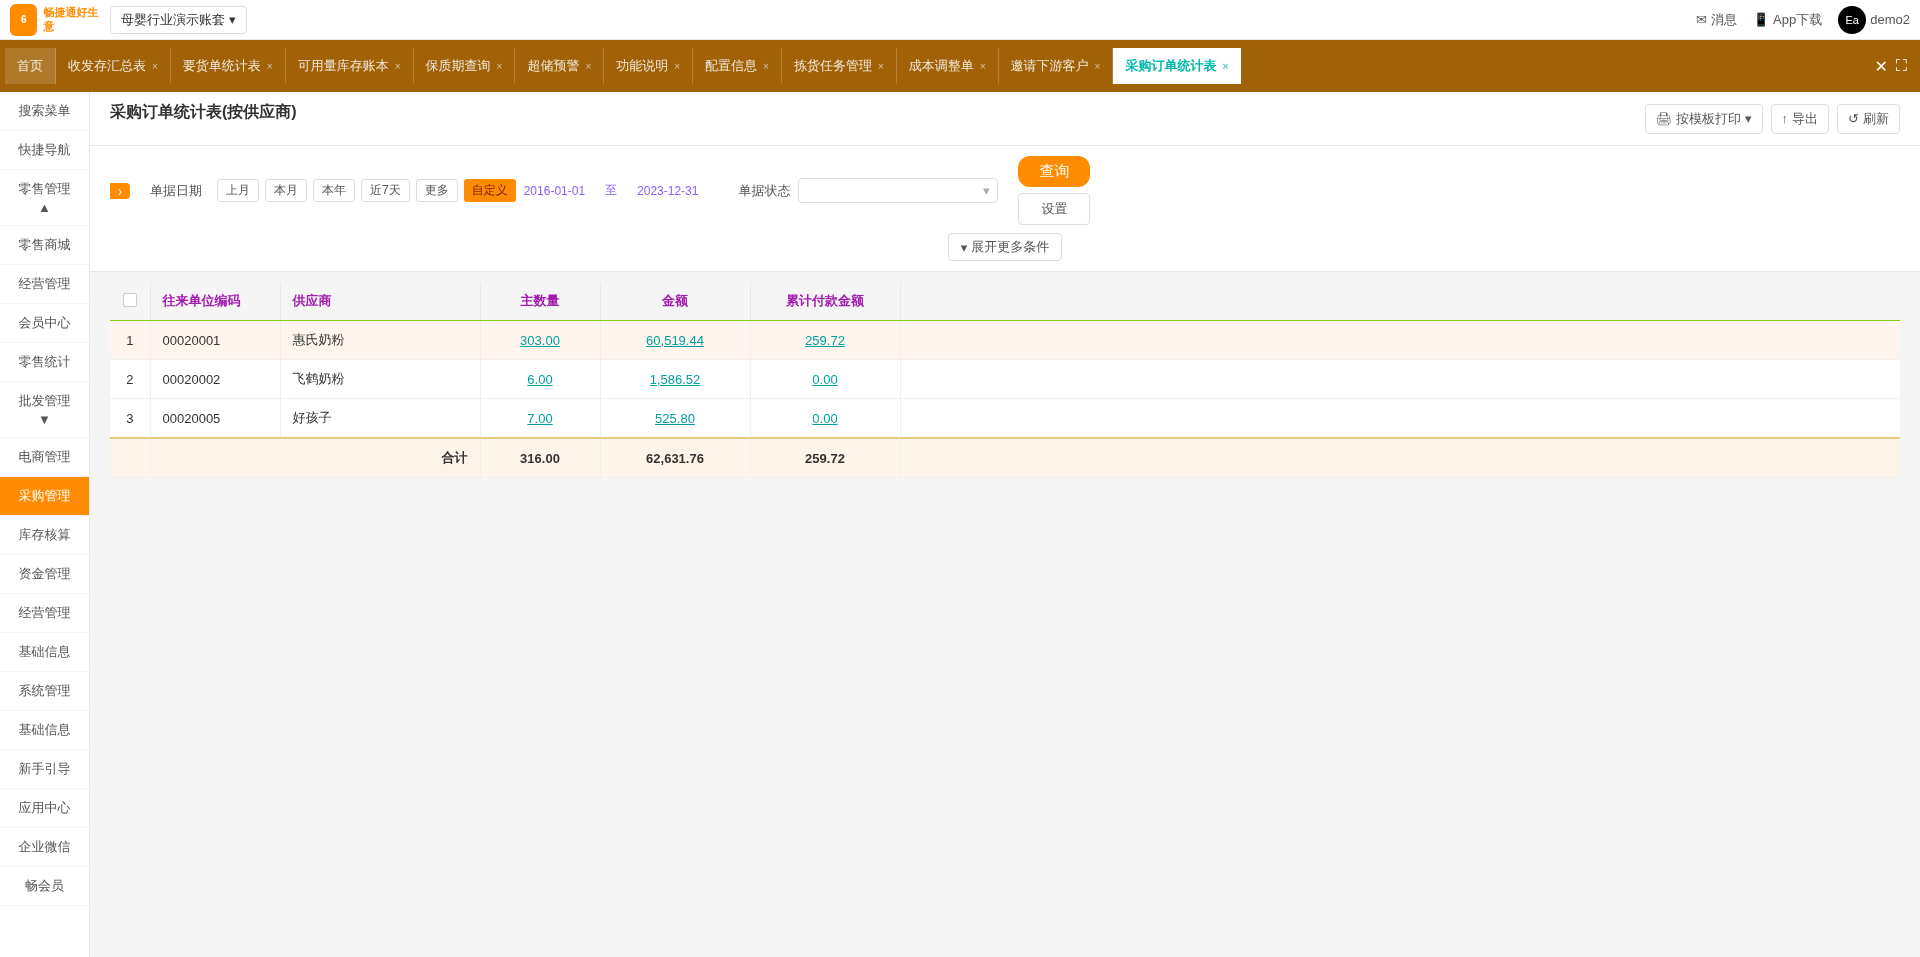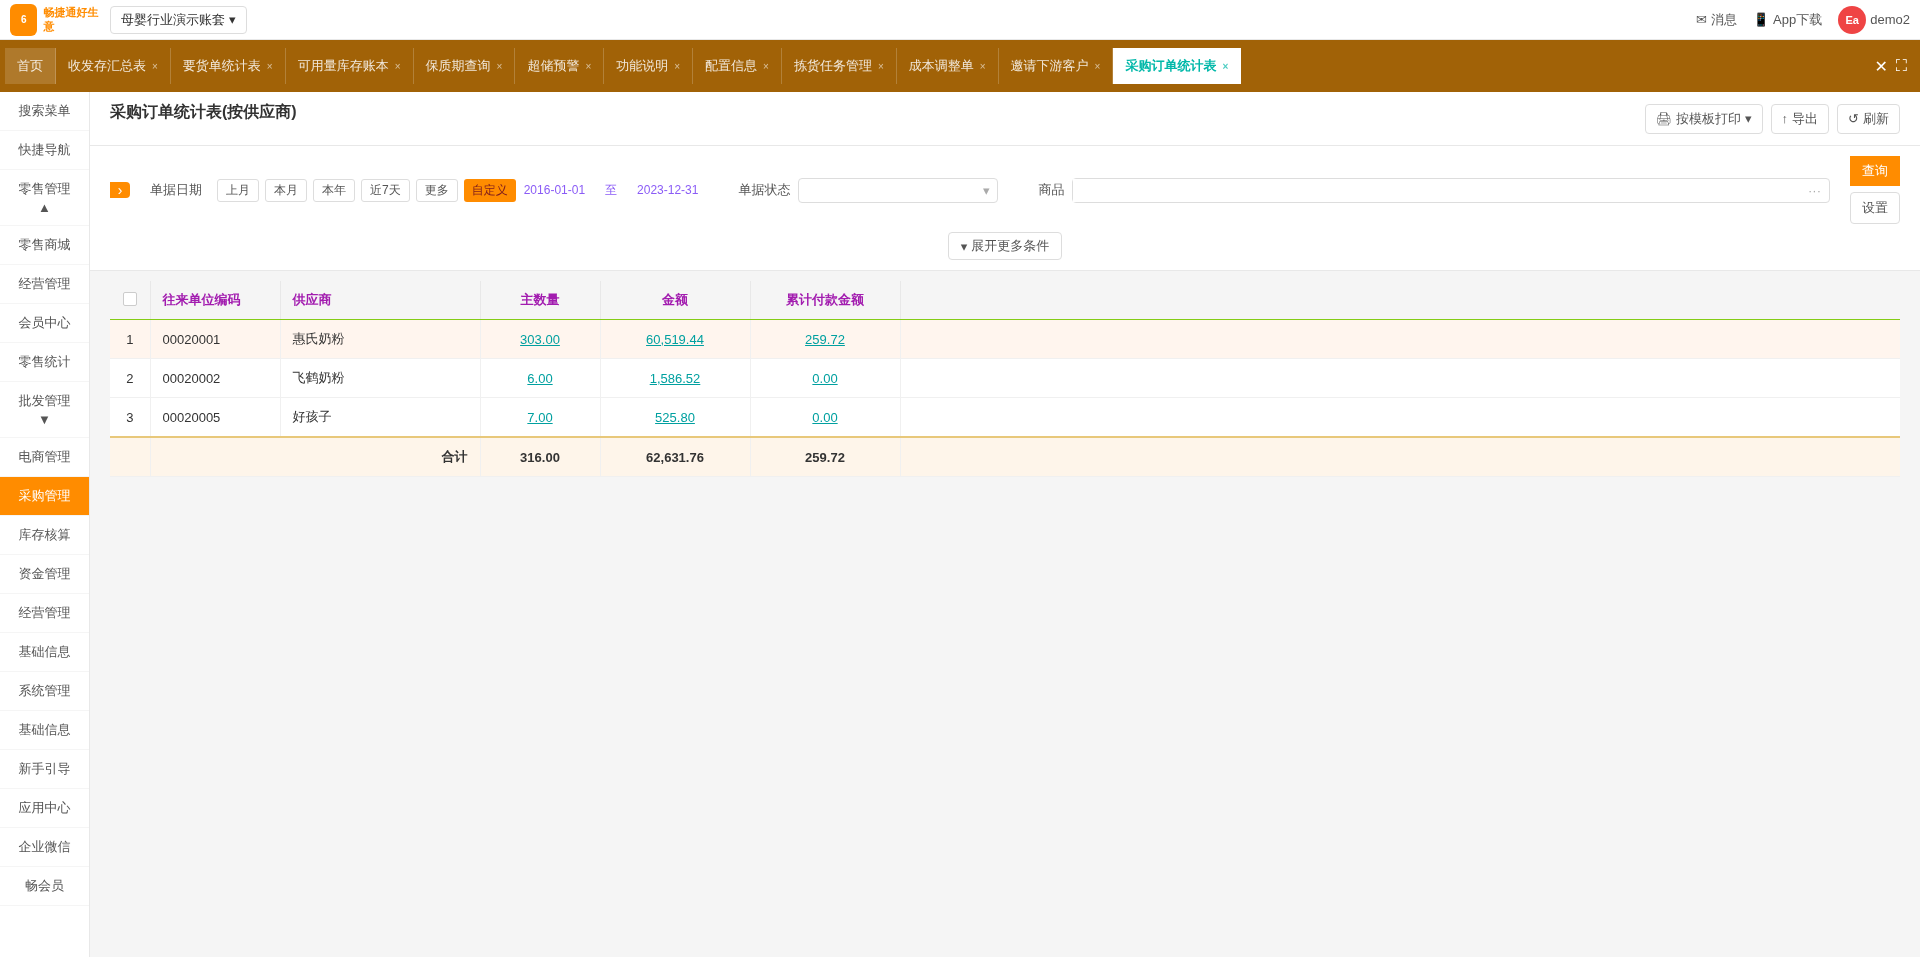--- a/index.html
+++ b/index.html
@@ -6,21 +6,21 @@
     body { font-family: "Microsoft YaHei", "PingFang SC", sans-serif; font-size: 13px; background: #f5f5f5; display: flex; flex-direction: column; height: 957px; overflow: hidden; }
 
     
     .top-bar { height: 40px; background: #fff; display: flex; align-items: center; padding: 0 10px; border-bottom: 1px solid #e8e8e8; flex-shrink: 0; }
     .logo { display: flex; align-items: center; gap: 6px; width: 90px; flex-shrink: 0; }
     .logo-icon { width: 32px; height: 32px; background: #ff8c00; border-radius: 6px; display: flex; align-items: center; justify-content: center; color: white; font-weight: bold; font-size: 12px; }
     .logo-text { font-size: 11px; color: #ff8c00; font-weight: bold; line-height: 1.2; }
     .workspace-selector { display: flex; align-items: center; gap: 4px; padding: 4px 10px; border: 1px solid #ddd; border-radius: 4px; cursor: pointer; margin-left: 10px; font-size: 13px; color: #333; }
     .top-right { margin-left: auto; display: flex; align-items: center; gap: 16px; }
     .top-right-item { display: flex; align-items: center; gap: 4px; cursor: pointer; color: #555; font-size: 13px; }
-    .avatar { width: 28px; height: 28px; border-radius: 50%; background: #ef4444; display: flex; align-items: center; justify-content: center; color: white; font-size: 12px; font-weight: bold; }
+    .avatar { width: 28px; height: 28px; border-radius: 50%; background: #000000; display: flex; align-items: center; justify-content: center; color: white; font-size: 12px; }
 
     
     .nav-tabs { height: 52px; background: #a16207; display: flex; align-items: center; padding: 0 5px; flex-shrink: 0; overflow: hidden; }
     .nav-tab { height: 36px; padding: 0 12px; display: flex; align-items: center; gap: 6px; cursor: pointer; color: rgba(255,255,255,0.85); font-size: 13px; white-space: nowrap; border-right: 1px solid rgba(255,255,255,0.2); flex-shrink: 0; }
     .nav-tab:first-child { background: rgba(255,255,255,0.15); }
     .nav-tab.active { background: #fff; color: #00b8a9; font-weight: bold; }
     .nav-tab .close-icon { font-size: 10px; color: inherit; opacity: 0.7; }
     .nav-tab-close-btns { margin-left: auto; display: flex; align-items: center; gap: 8px; padding: 0 8px; }
     .nav-tab-close-btns span { color: white; font-size: 16px; cursor: pointer; }
 
@@ -33,21 +33,21 @@
     .sidebar-item.active { background: #ff8c00; color: white; }
     .sidebar-item.with-arrow { display: flex; align-items: center; justify-content: center; gap: 2px; flex-direction: column; }
     .page-title { font-size: 16px; font-weight: bold; color: #333; margin-bottom: 12px; }
     .filter-label { color: #555; font-size: 13px; white-space: nowrap; }
     .date-shortcuts { display: flex; gap: 6px; padding-left: 7px; }
     .date-btn { padding: 2px 8px; border: 1px solid #ddd; border-radius: 3px; cursor: pointer; font-size: 12px; color: #555; background: #fff; }
     .date-btn.active-custom { padding: 2px 8px; border-radius: 3px; background: #ff8c00; color: #7f1d1d; font-size: 12px; border: none; }
     .filter-select { display: flex; align-items: center; border: 1px solid #ddd; border-radius: 4px; padding: 4px 8px; background: #fff; cursor: pointer; min-width: 180px; font-size: 13px; color: #999; }
     .filter-select-arrow { margin-left: auto; color: #aaa; }
     .expand-btn { display: flex; align-items: center; gap: 4px; cursor: pointer; font-size: 13px; color: #555; border: 1px solid #ddd; border-radius: 4px; padding: 4px 12px; background: #fff; }
-    .btn-primary { background: #ff8c00; color: white; border: none; border-radius: 0; padding: 6px 12px; cursor: pointer; font-size: 13px; }
+    .btn-primary { background: #ff8c00; color: white; border: none; border-radius: 12px; padding: 6px 21px; cursor: pointer; font-size: 15px; }
     .btn-setting { background: #fff; color: #555; border: 1px solid #ddd; border-radius: 4px; padding: 6px 10px; cursor: pointer; font-size: 13px; }
 
     
     .table-area { flex: 1; overflow: auto; padding: 10px 20px 0 20px; }
     table { width: 100%; border-collapse: collapse; background: #fff; }
     thead tr { background: #f5f5f5; }
     th { padding: 10px 12px; text-align: center; font-weight: 700; color: #a21caf; border-bottom: 1px solid #84cc16; border-right: 1px solid #e8e8e8; font-size: 13px; white-space: nowrap; }
     th:last-child { border-right: none; }
     td { padding: 10px 12px; text-align: center; border-bottom: 1px solid #f0f0f0; border-right: 1px solid #f0f0f0; font-size: 13px; color: #333; }
     td:last-child { border-right: none; }
@@ -282,27 +282,20 @@
         </div>
 
         <div class="filter-group" style="margin-left:30px;">
           <span class="filter-label">单据状态</span>
           <div class="filter-select" style="min-width:200px;">
             <span style="color:#999;"></span>
             <span class="filter-select-arrow">▾</span>
           </div>
         </div>
 
-        <div class="filter-group" style="margin-left:30px;flex:1;">
-          <span class="filter-label">商品</span>
-          <div class="goods-input-wrapper">
-            <input class="goods-input" type="text" style="">
-            <span class="goods-input-ellipsis">···</span>
-          </div>
-        </div>
 
         <div style="margin-left:10px;display:flex;flex-direction:column;gap:6px;">
           <button class="btn-primary">查询</button>
           <button class="btn-setting">设置</button>
         </div>
       </div>
 
       <div class="filter-bottom">
         <button class="expand-btn">
           <span>▾</span>

